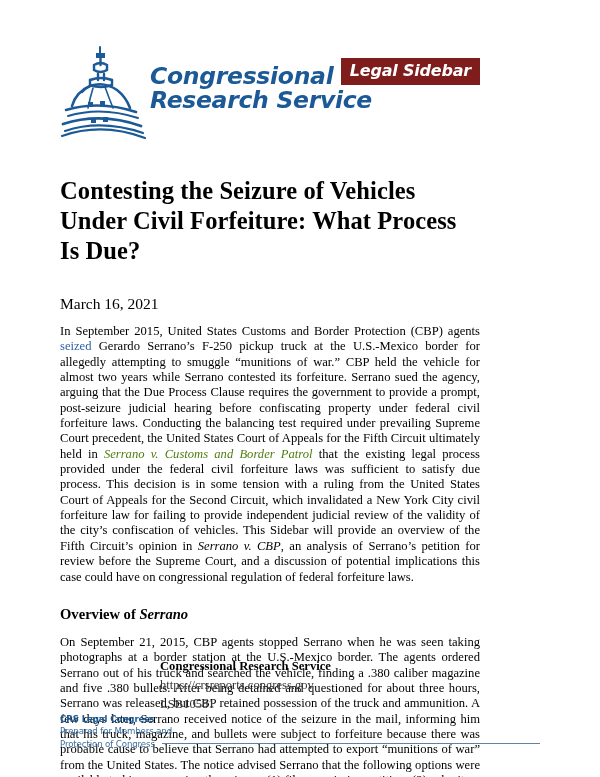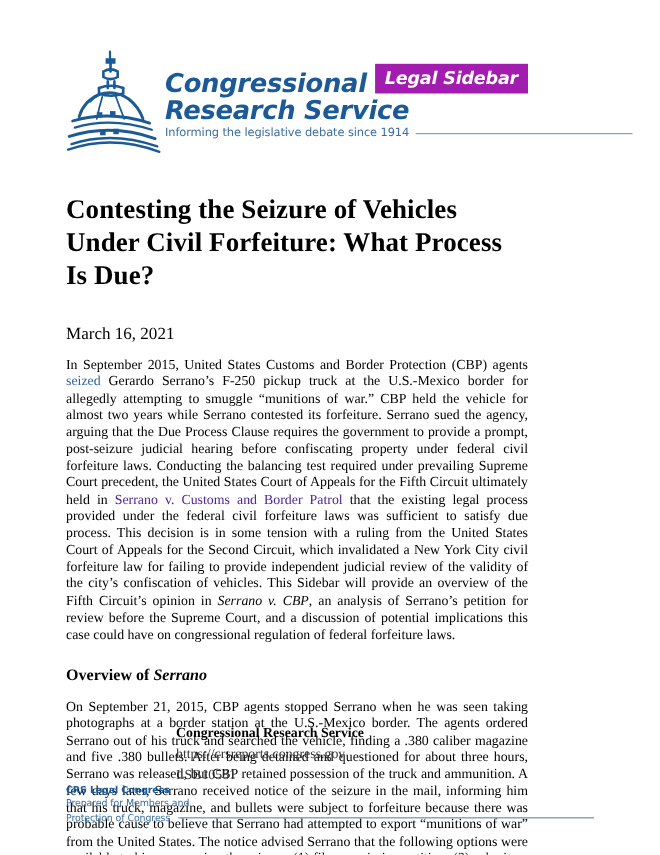--- a/index.html
+++ b/index.html
@@ -71,21 +71,21 @@
   .tagline-rule {
     height: 1px;
     background: #7a96b4;
     margin-left: 6px;
     width: 197px;
   }
   .legal-badge {
     position: absolute;
     right: 0px;
     top: 58px;
-    background: #a21caf;
+    background: #7f1d1d;
     color: #ffffff;
     font-family: "DejaVu Sans", sans-serif;
     font-weight: bold;
     font-style: italic;
     font-size: 16px;
     letter-spacing: -0.2px;
     padding: 4px 9px 5px 9px;
     line-height: 18px;
   }
 
@@ -129,22 +129,23 @@
     padding-top: 20px;
     padding-bottom: 2px;
     color: #000;
   }
   .sec-head i { font-weight: bold; font-style: italic; }
   a.link {
     color: #2e5fa3;
     text-decoration: none;
   }
   a.link-ital {
-    color: #4c1d95;
+    color: #4d7c0f;
     text-decoration: none;
+    font-style: italic;
   }
   i.cite { font-style: italic; }
 
   
   .foot-right {
     position: absolute;
     right: 60px;
     top: 658px;
     text-align: left;
     width: 320px;
@@ -241,24 +242,20 @@
           <rect x="31" y="74" width="5" height="5" fill="#1b5a97" stroke="none"></rect>
           <rect x="43" y="73" width="5" height="5" fill="#1b5a97" stroke="none"></rect>
 
           <path d="M2 92 Q42 78 85 94" stroke-width="2.2"></path>
         </g>
       </svg>
 
       <div class="wordmark">
         <div class="wordmark-line">Congressional</div>
         <div class="wordmark-line">Research Service</div>
-        <div class="tagline-row">
-          <div class="tagline">Informing the legislative debate since 1914</div>
-          <div class="tagline-rule"></div>
-        </div>
       </div>
     </div>
 
     <div class="legal-badge">Legal Sidebar</div>
   </div>
 
   <h1 class="doc-title">Contesting the Seizure of Vehicles Under Civil Forfeiture: What Process Is Due?</h1>
   <div class="doc-date">March 16, 2021</div>
 
   <p class="para"><span>In September 2015, United States Customs and Border Protection (CBP) agents </span><a class="link" href="#">seized</a><span> Gerardo Serrano’s F-250 pickup truck at the U.S.-Mexico border for allegedly attempting to smuggle “munitions of war.” CBP held the vehicle for almost two years while Serrano contested its forfeiture. Serrano sued the agency, arguing that the Due Process Clause requires the government to provide a prompt, post-seizure judicial hearing before confiscating property under federal civil forfeiture laws. Conducting the balancing test required under prevailing Supreme Court precedent, the United States Court of Appeals for the Fifth Circuit ultimately held in </span><a class="link-ital" href="#">Serrano v. Customs and Border Patrol</a><span> that the existing legal process provided under the federal civil forfeiture laws was sufficient to satisfy due process. This decision is in some tension with a ruling from the United States Court of Appeals for the Second Circuit, which invalidated a New York City civil forfeiture law for failing to provide independent judicial review of the validity of the city’s confiscation of vehicles. This Sidebar will provide an overview of the Fifth Circuit’s opinion in </span><i class="cite">Serrano v. CBP</i><span>, an analysis of Serrano’s petition for review before the Supreme Court, and a discussion of potential implications this case could have on congressional regulation of federal forfeiture laws.</span></p>

